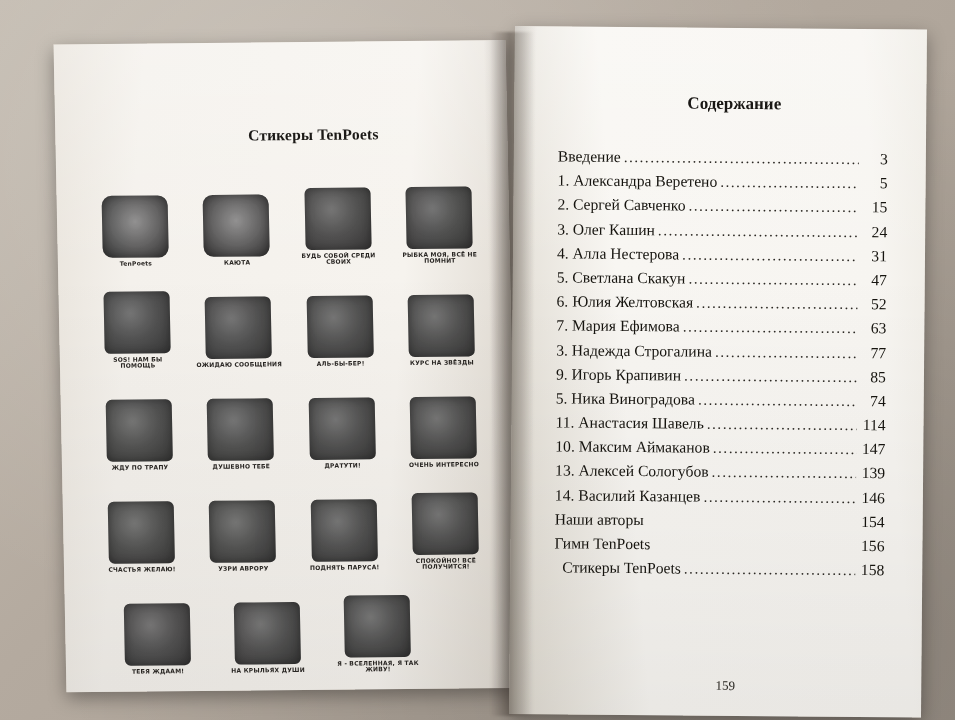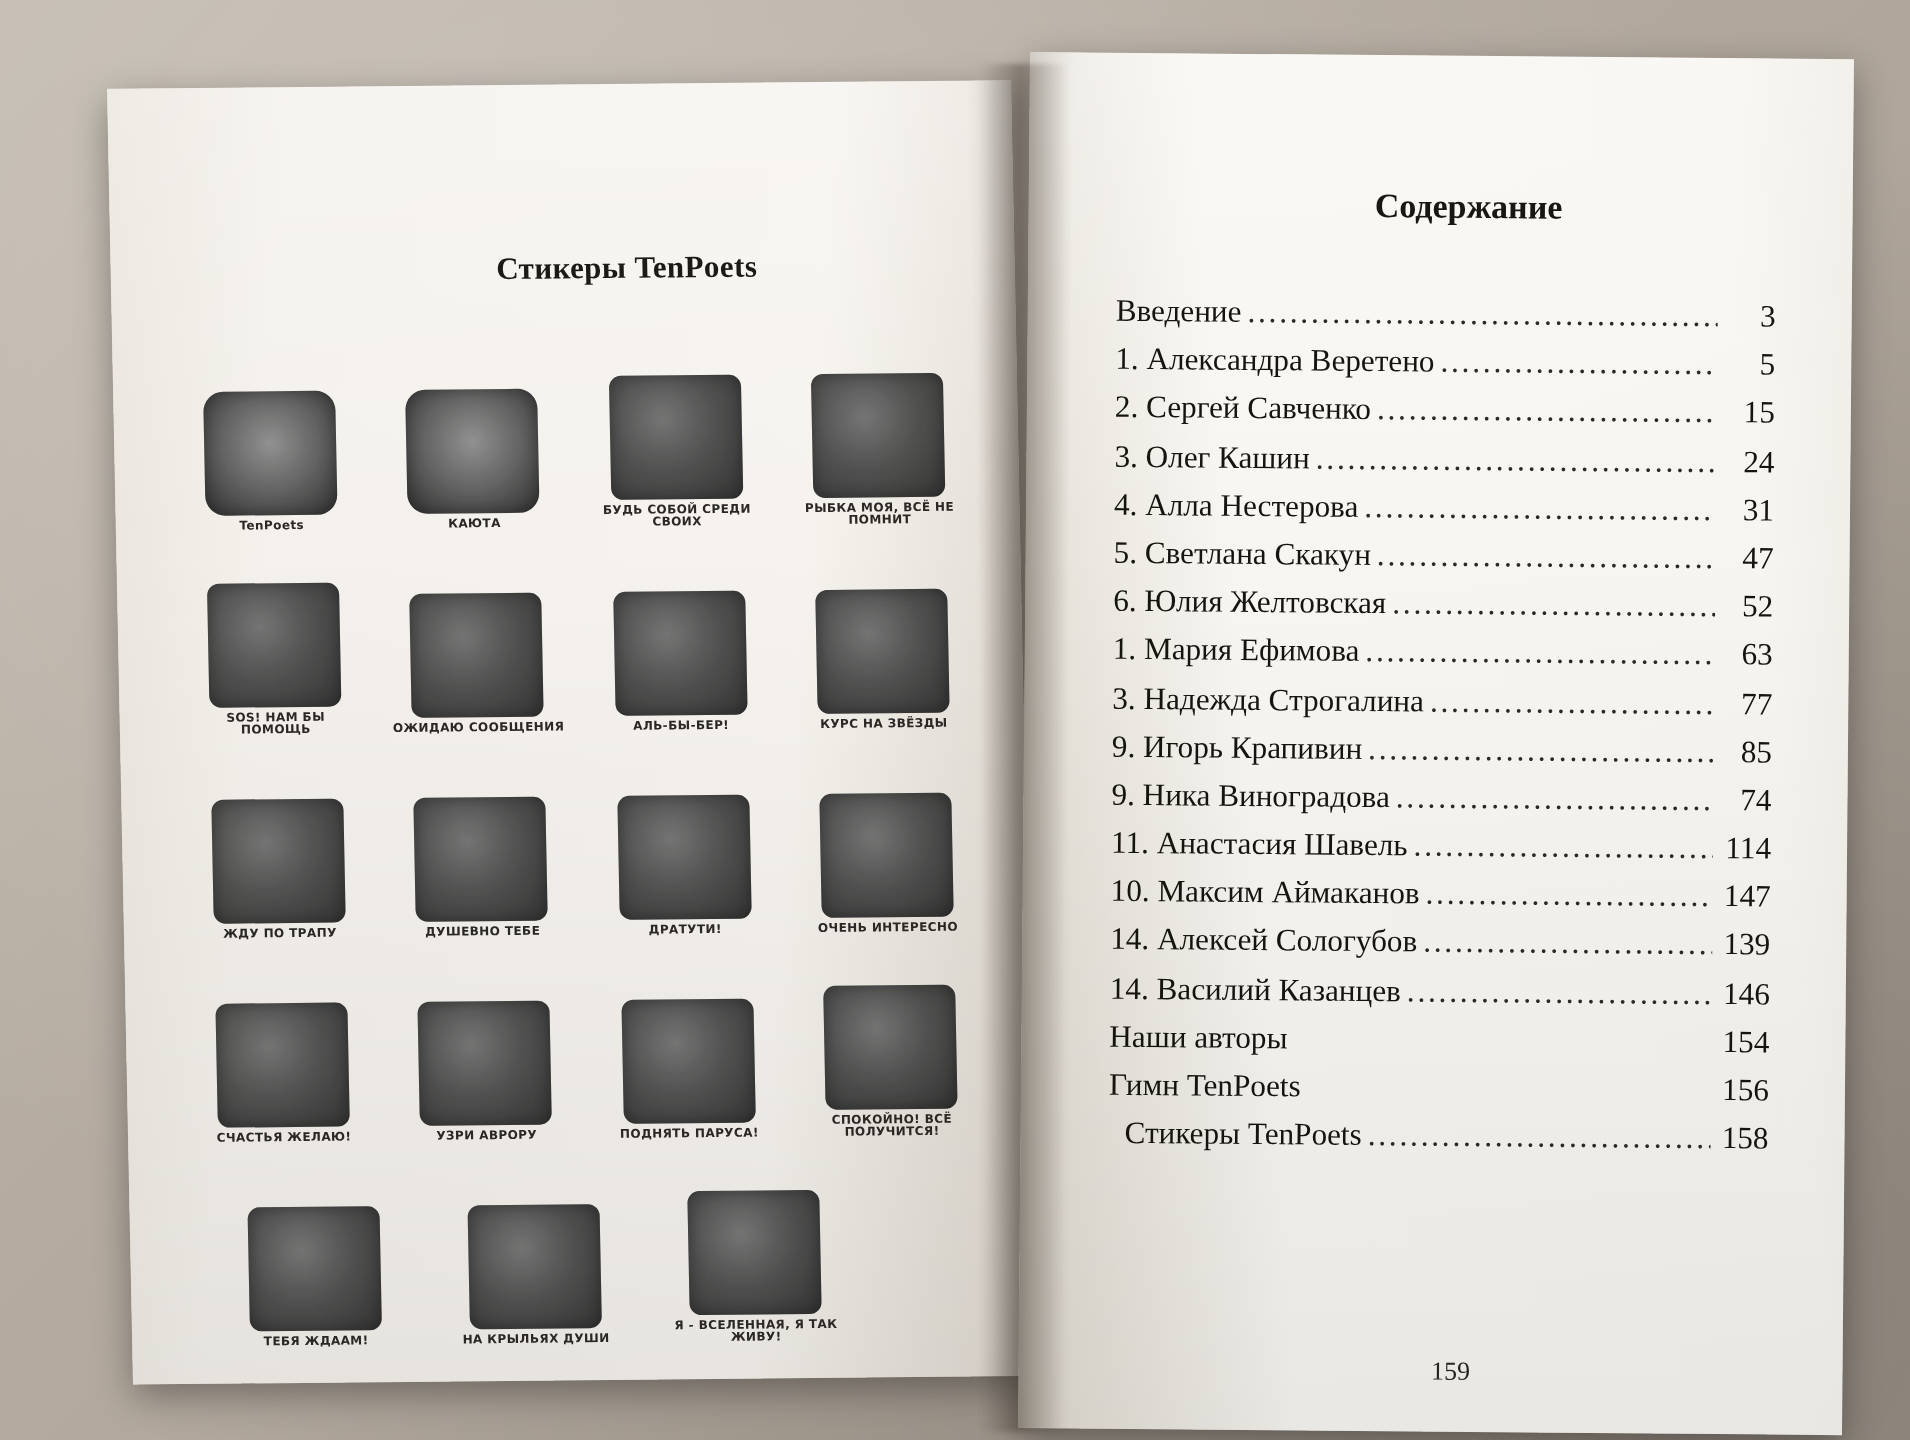--- a/index.html
+++ b/index.html
@@ -361,51 +361,51 @@
           <span class="toc-label">5. Светлана Скакун</span>
           <span class="toc-dots">...............................................................</span>
           <span class="toc-page">47</span>
         </div>
         <div class="toc-row">
           <span class="toc-label">6. Юлия Желтовская</span>
           <span class="toc-dots">...............................................................</span>
           <span class="toc-page">52</span>
         </div>
         <div class="toc-row">
-          <span class="toc-label">1. Мария Ефимова</span>
+          <span class="toc-label">7. Мария Ефимова</span>
           <span class="toc-dots">...............................................................</span>
           <span class="toc-page">63</span>
         </div>
         <div class="toc-row">
           <span class="toc-label">3. Надежда Строгалина</span>
           <span class="toc-dots">...............................................................</span>
           <span class="toc-page">77</span>
         </div>
         <div class="toc-row">
           <span class="toc-label">9. Игорь Крапивин</span>
           <span class="toc-dots">...............................................................</span>
           <span class="toc-page">85</span>
         </div>
         <div class="toc-row">
-          <span class="toc-label">9. Ника Виноградова</span>
+          <span class="toc-label">5. Ника Виноградова</span>
           <span class="toc-dots">...............................................................</span>
           <span class="toc-page">74</span>
         </div>
         <div class="toc-row">
           <span class="toc-label">11. Анастасия Шавель</span>
           <span class="toc-dots">...............................................................</span>
           <span class="toc-page">114</span>
         </div>
         <div class="toc-row">
           <span class="toc-label">10. Максим Аймаканов</span>
           <span class="toc-dots">...............................................................</span>
           <span class="toc-page">147</span>
         </div>
         <div class="toc-row">
-          <span class="toc-label">14. Алексей Сологубов</span>
+          <span class="toc-label">13. Алексей Сологубов</span>
           <span class="toc-dots">...............................................................</span>
           <span class="toc-page">139</span>
         </div>
         <div class="toc-row">
           <span class="toc-label">14. Василий Казанцев</span>
           <span class="toc-dots">...............................................................</span>
           <span class="toc-page">146</span>
         </div>
         <div class="toc-row nodots">
           <span class="toc-label">Наши авторы</span>

